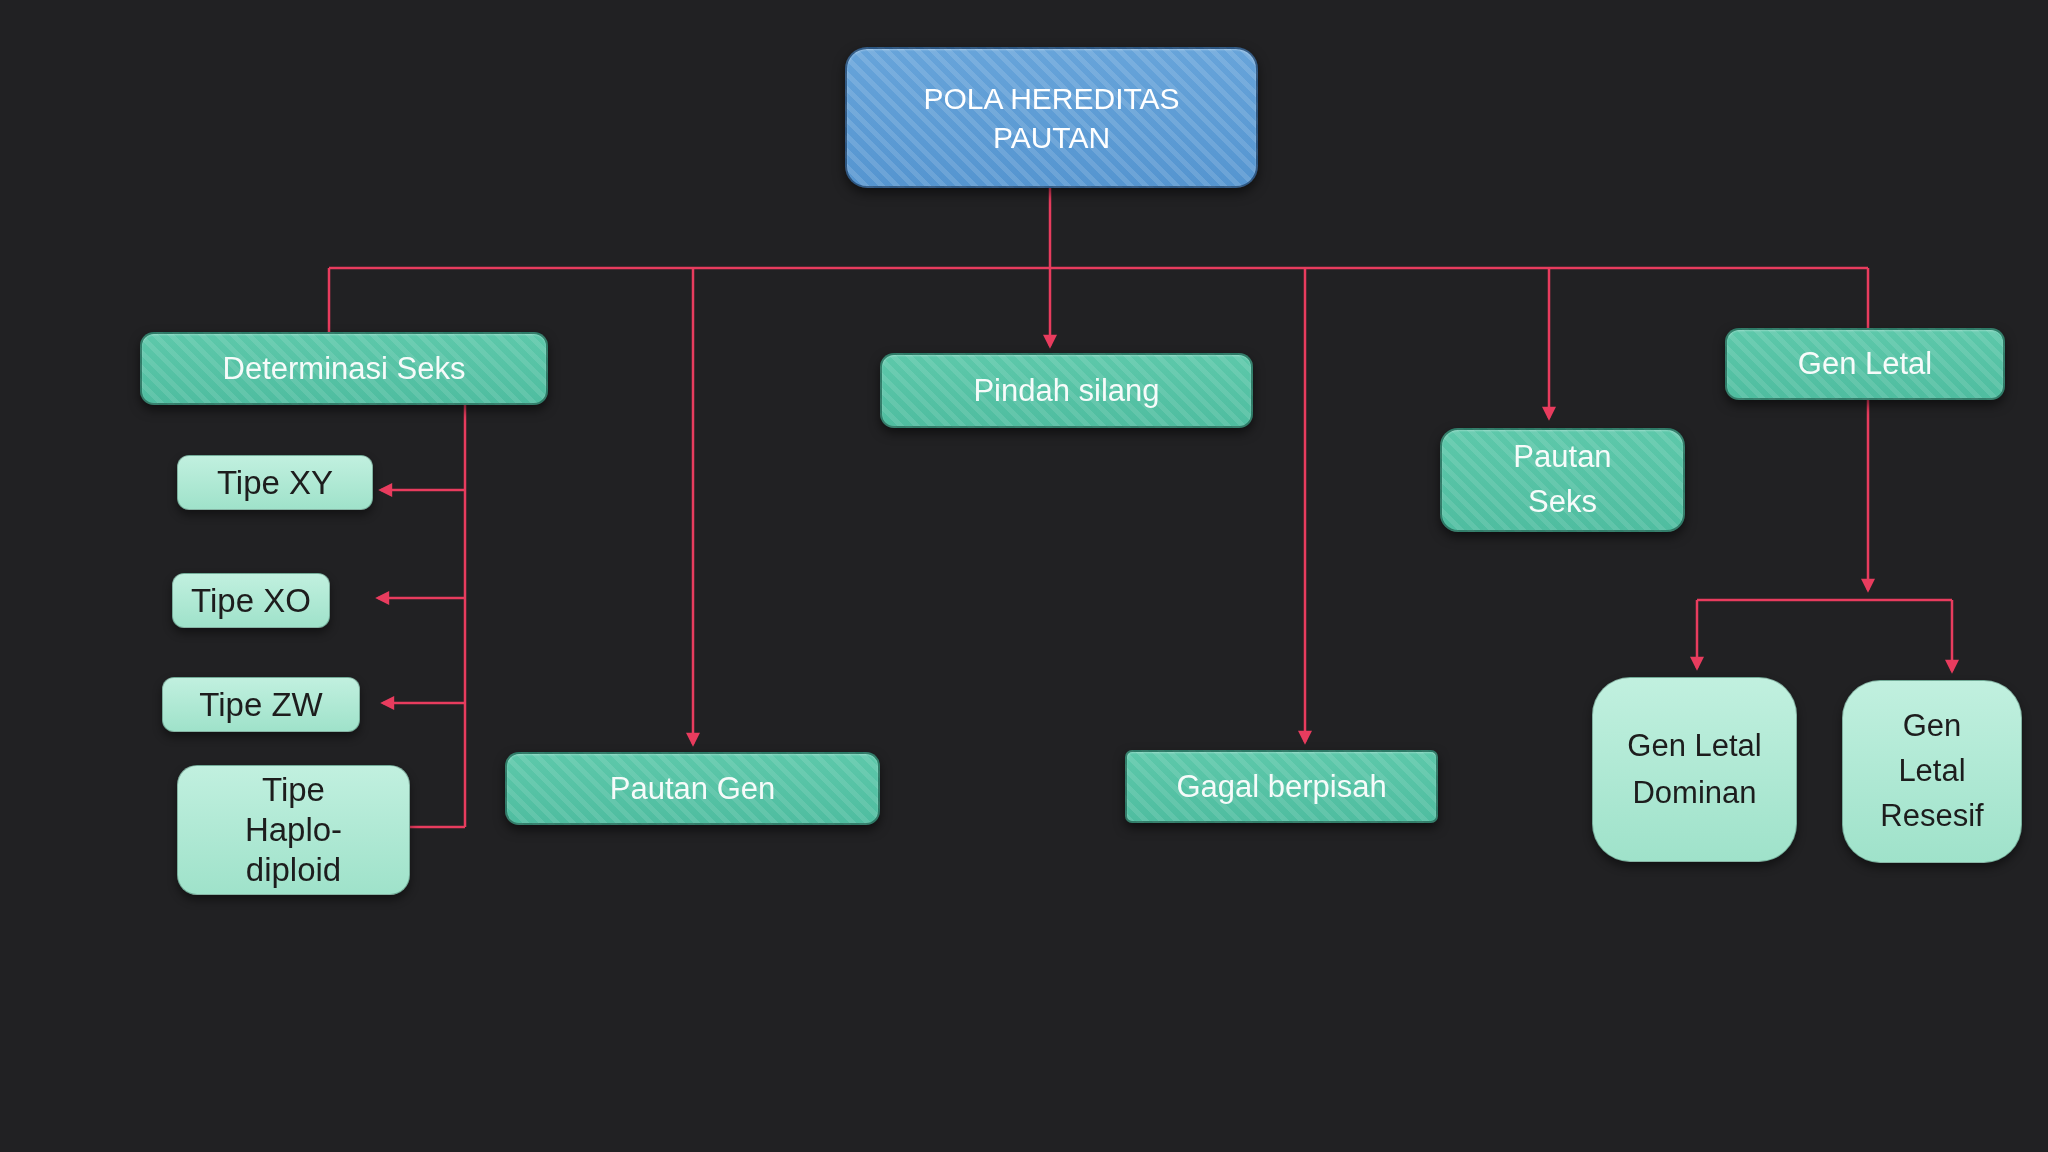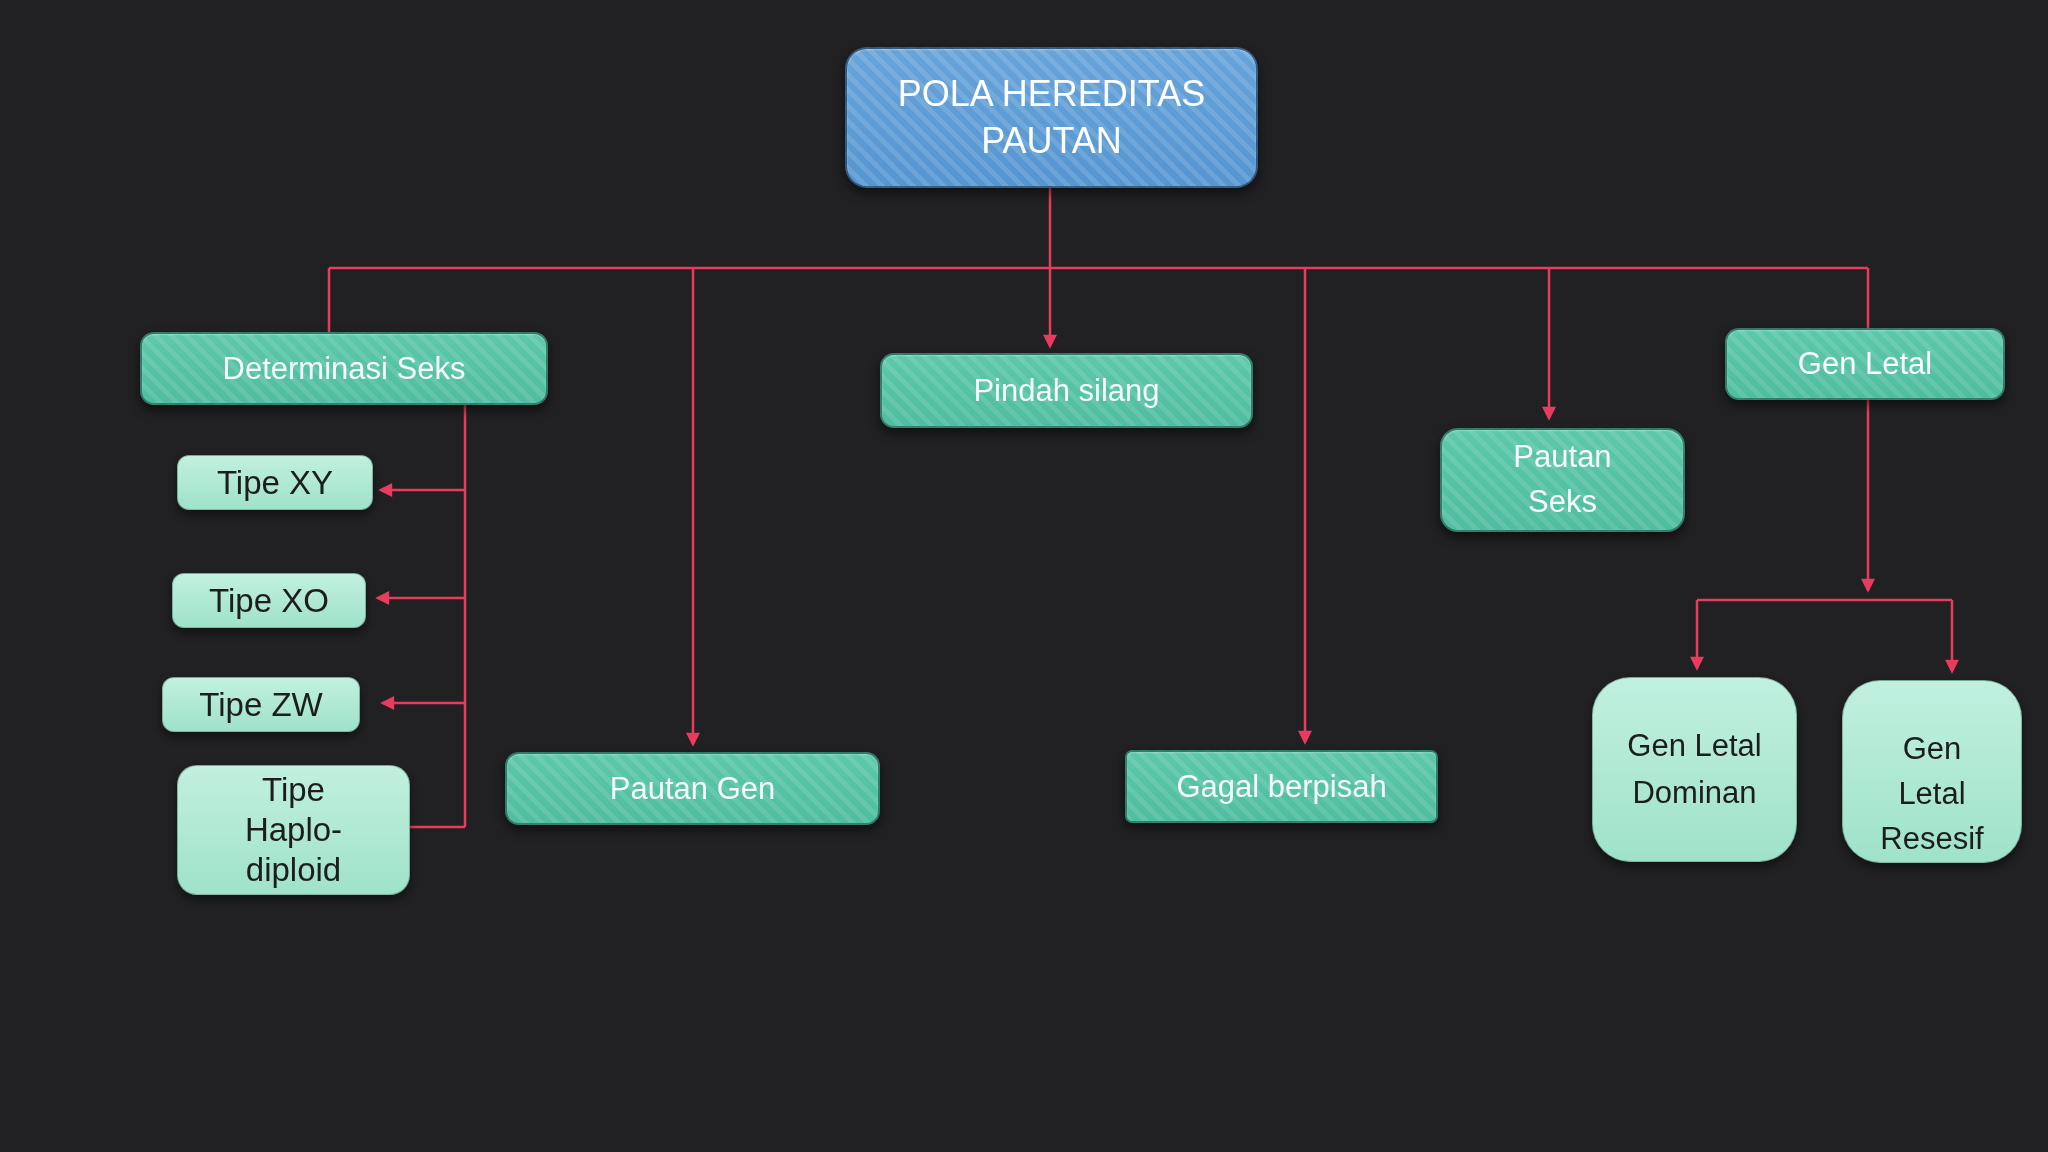--- a/index.html
+++ b/index.html
@@ -40,21 +40,21 @@
     display: block;
   }
   
   .root-style {
     background-image:
       repeating-linear-gradient(45deg, rgba(255,255,255,0.13) 0 5px, rgba(255,255,255,0) 5px 11px),
       linear-gradient(180deg, #67a4da, #5595d0);
     border: 2px solid rgba(23,52,88,0.65);
     border-radius: 22px;
     color: #ffffff;
-    font-size: 36px;
+    font-size: 30px;
     line-height: 1.3;
     box-shadow: 0 5px 12px rgba(0,0,0,0.55), inset 0 1px 2px rgba(255,255,255,0.35);
   }
   
   .branch-style {
     background-image:
       repeating-linear-gradient(45deg, rgba(255,255,255,0.10) 0 5px, rgba(255,255,255,0) 5px 11px),
       linear-gradient(180deg, #5dc8aa, #4fbda0);
     border: 2px solid rgba(22,77,63,0.6);
     border-radius: 14px;
@@ -71,30 +71,30 @@
     color: #1d1d1d;
     font-size: 33px;
     line-height: 1.2;
     box-shadow: 0 5px 10px rgba(0,0,0,0.45);
   }
 
   
   #node-root            { left: 845px;  top: 47px;  width: 413px; height: 141px; }
   #node-determinasi     { left: 140px;  top: 332px; width: 408px; height: 73px; }
   #node-tipe-xy         { left: 177px;  top: 455px; width: 196px; height: 55px; }
-  #node-tipe-xo         { left: 172px;  top: 573px; width: 194px; height: 55px; }
+  #node-tipe-xo         { left: 172px;  top: 573px; width: 158px; height: 55px; }
   #node-tipe-zw         { left: 162px;  top: 677px; width: 198px; height: 55px; }
   #node-tipe-haplo      { left: 177px;  top: 765px; width: 233px; height: 130px; border-radius: 20px; font-size: 33px; line-height: 1.22; }
   #node-pautan-gen      { left: 505px;  top: 752px; width: 375px; height: 73px; }
   #node-pindah-silang   { left: 880px;  top: 353px; width: 373px; height: 75px; }
   #node-gagal-berpisah  { left: 1125px; top: 750px; width: 313px; height: 73px; border-radius: 7px; }
   #node-pautan-seks     { left: 1440px; top: 428px; width: 245px; height: 104px; border-radius: 18px; line-height: 1.45; }
   #node-gen-letal       { left: 1725px; top: 328px; width: 280px; height: 72px; }
   #node-letal-dominan   { left: 1592px; top: 677px; width: 205px; height: 185px; border-radius: 38px; font-size: 31px; line-height: 1.5; }
-  #node-letal-resesif   { left: 1842px; top: 680px; width: 180px; height: 183px; border-radius: 38px; font-size: 31px; line-height: 1.45; align-items: flex-end; }
+  #node-letal-resesif   { left: 1842px; top: 680px; width: 180px; height: 183px; border-radius: 38px; font-size: 31px; line-height: 1.45; }
 </style>
 </head>
 <body>
 
 <div id="canvas">
 
   <svg id="connectors" viewBox="0 0 2048 1152" xmlns="http://www.w3.org/2000/svg">
     <defs>
       <marker id="arrow" viewBox="0 0 10 10" refX="8" refY="5" markerWidth="16" markerHeight="14" markerUnits="userSpaceOnUse" orient="auto">
         <path d="M0,0 L10,5 L0,10 z" fill="#e83c5e"></path>

